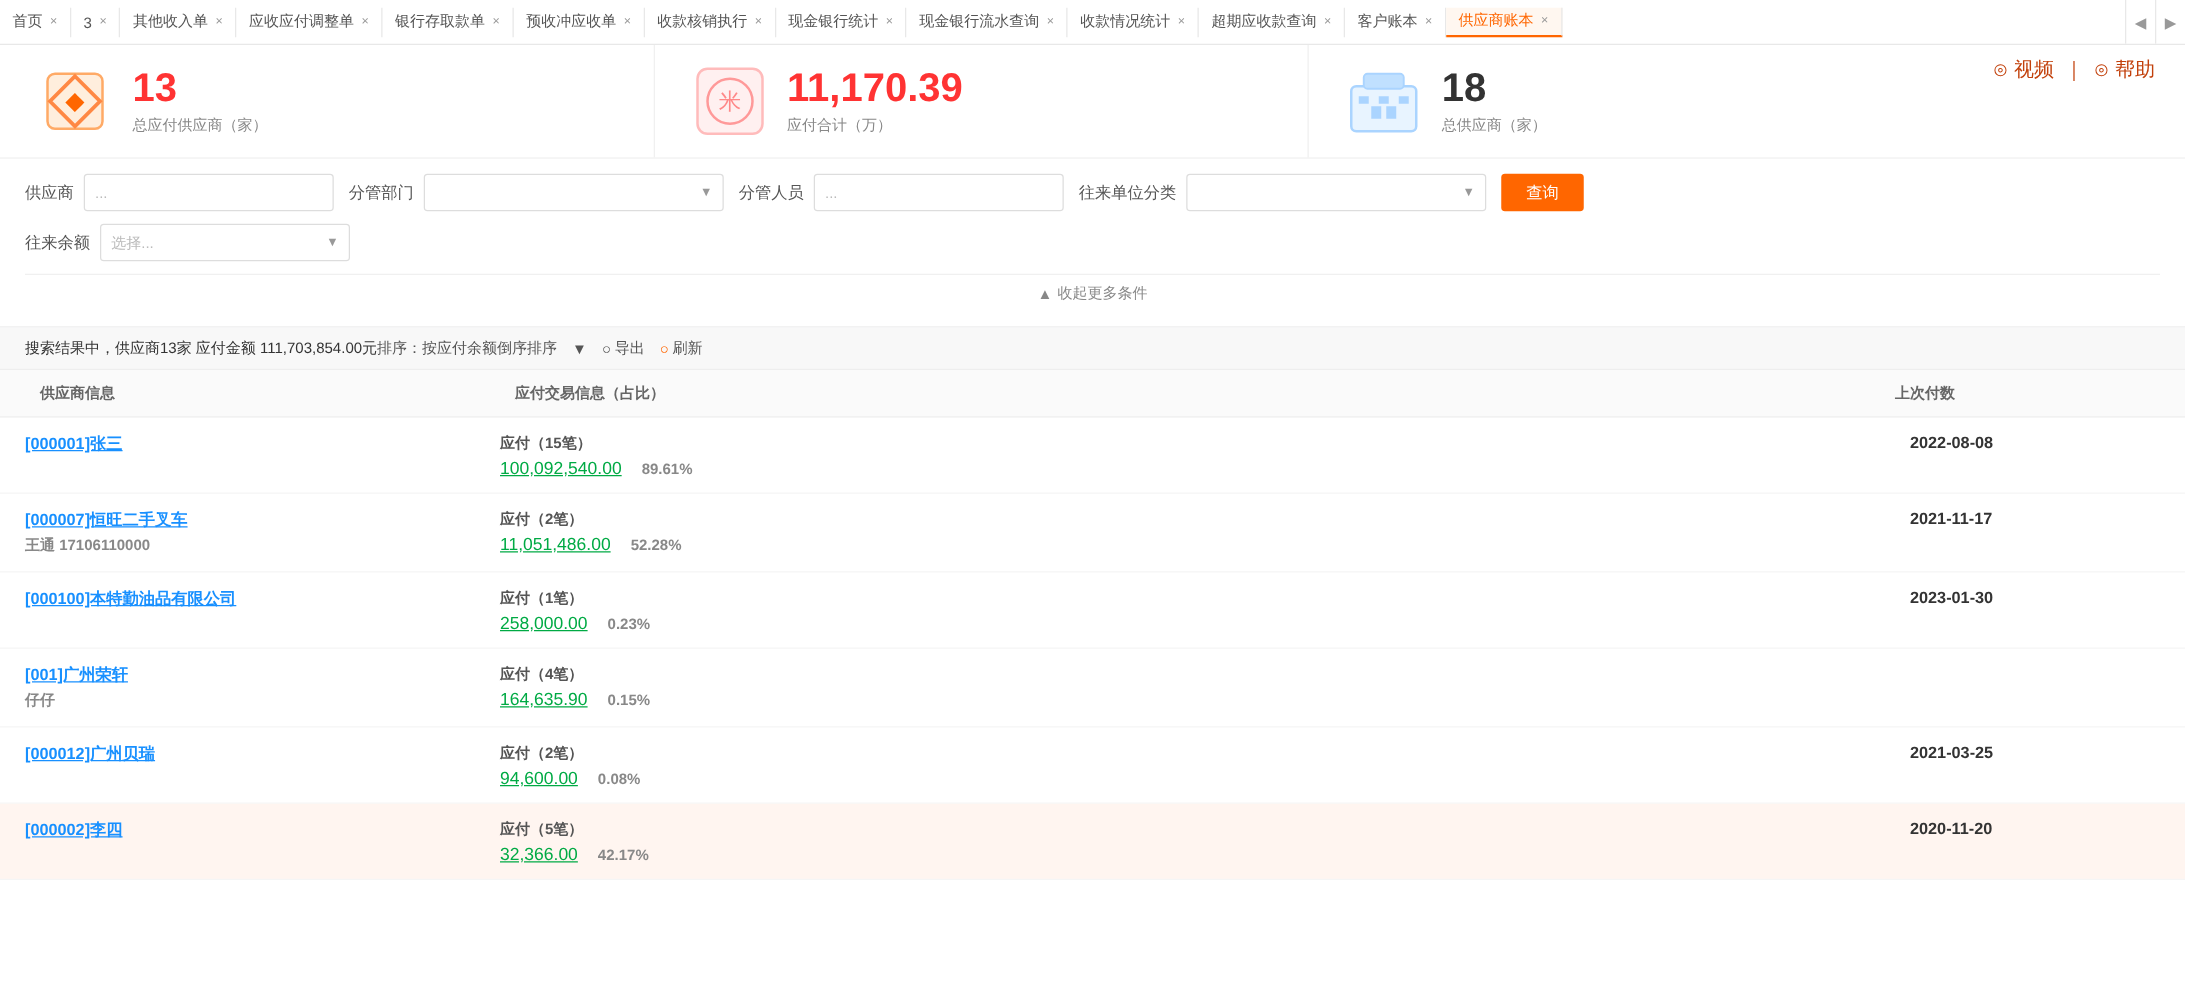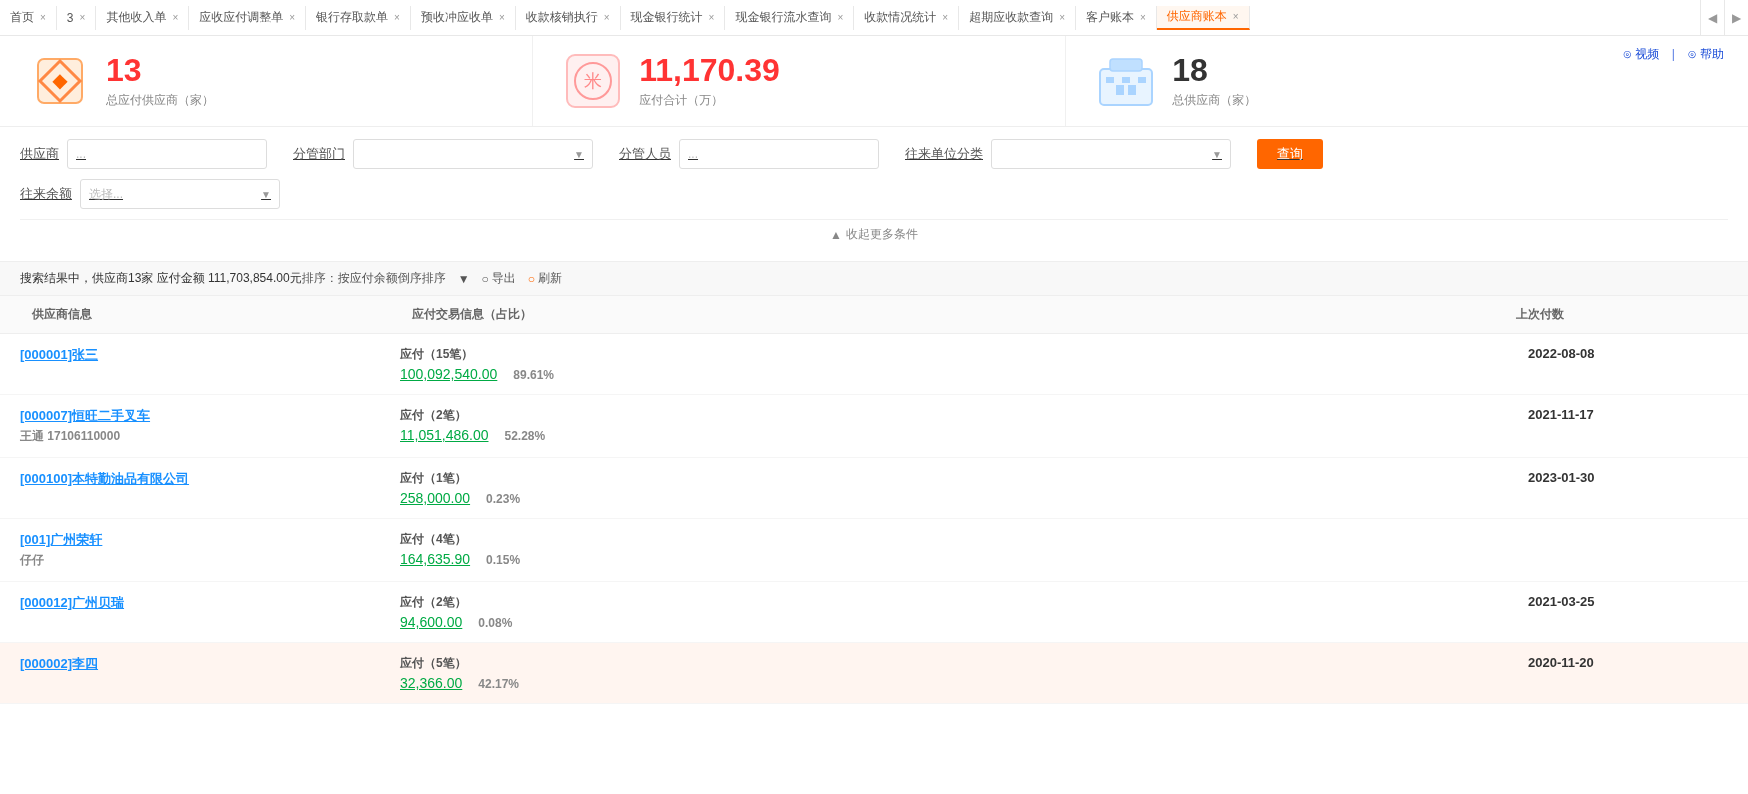--- a/index.html
+++ b/index.html
@@ -28,30 +28,30 @@
       display: flex; align-items: center; padding: 15px 30px; flex: 1;
       border-right: 1px solid #f0f0f0;
     }
     .stat-icon { width: 60px; height: 60px; margin-right: 16px; flex-shrink: 0; }
     .stat-icon svg { width: 100%; height: 100%; }
     .stat-info { display: flex; flex-direction: column; }
     .stat-number { font-size: 32px; font-weight: bold; color: #ff3333; line-height: 1.1; }
     .stat-label { font-size: 12px; color: #888; margin-top: 4px; }
     .stat-block:last-child { border-right: none; }
     .help-links {
-      display: flex; align-items: flex-start; padding: 10px 20px; font-size: 12px; color: #1d4ed8;
+      display: flex; align-items: flex-start; padding: 10px 20px; font-size: 16px; color: #c2410c;
       white-space: nowrap; flex-shrink: 0;
     }
     .help-links span { margin: 0 4px; cursor: pointer; }
 
     
     .filter-area {
       background: #fff; padding: 12px 20px; border-bottom: 1px solid #eee;
     }
-    .filter-row { display: flex; align-items: flex-end; margin-bottom: 10px; flex-wrap: wrap; gap: 26px; text-decoration: underline; }
+    .filter-row { display: flex; align-items: flex-end; margin-bottom: 10px; flex-wrap: wrap; gap: 12px; }
     .filter-item { display: flex; align-items: center; gap: 8px; }
     .filter-label { font-size: 13px; color: #555; white-space: nowrap; }
     .filter-input {
       width: 200px; height: 30px; border: 1px solid #ddd; border-radius: 3px;
       padding: 0 8px; font-size: 12px; color: #333; background: #fff;
     }
     .filter-select {
       width: 200px; height: 30px; border: 1px solid #ddd; border-radius: 3px;
       padding: 0 8px; font-size: 12px; color: #333; background: #fff;
       display: flex; align-items: center; justify-content: space-between; cursor: pointer;

